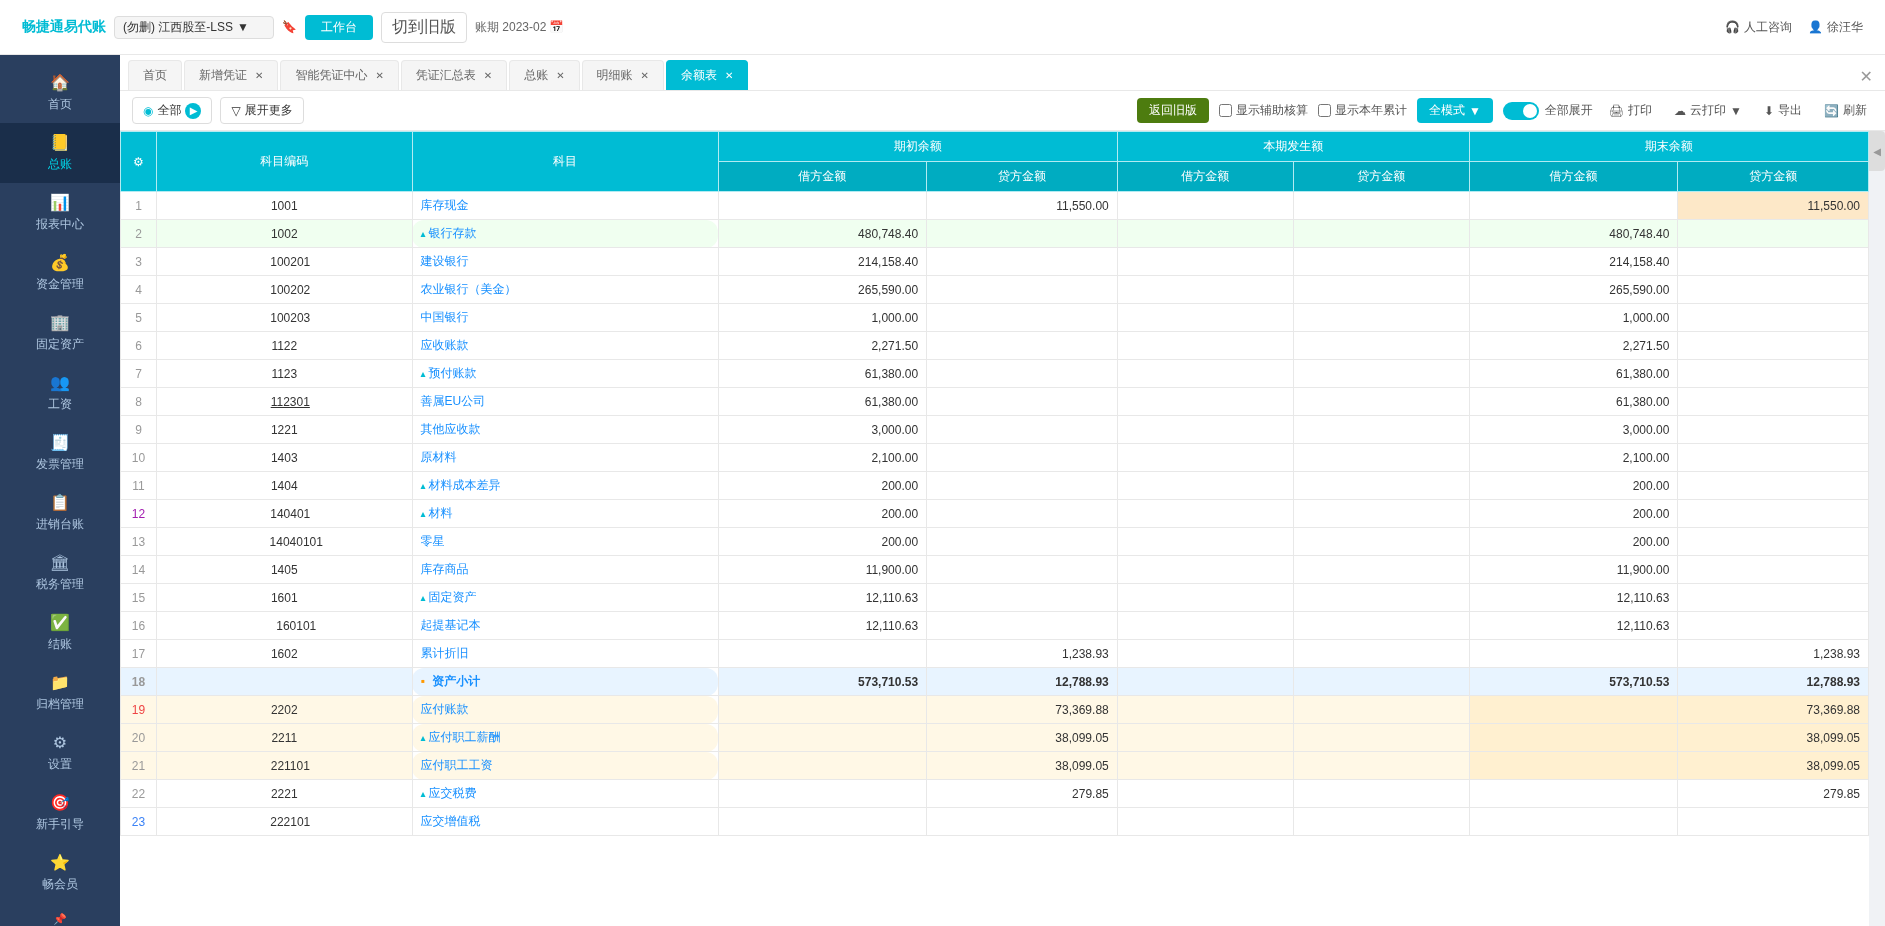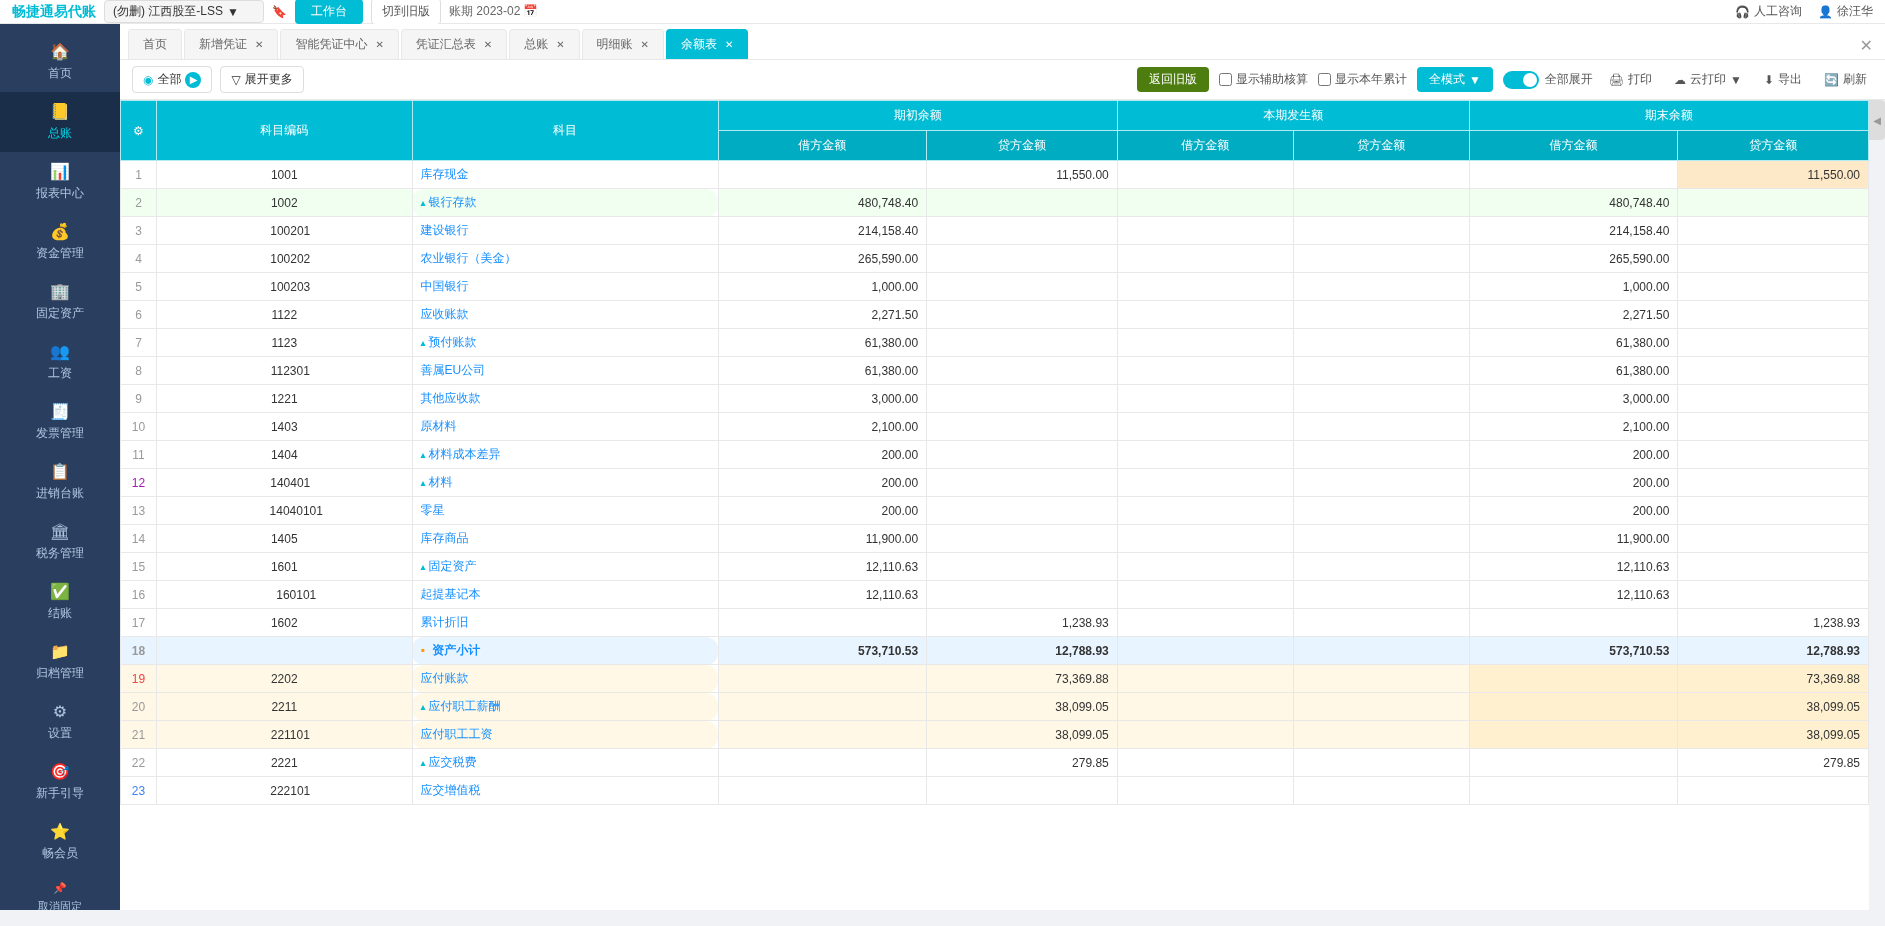--- a/index.html
+++ b/index.html
@@ -1,24 +1,24 @@
 <!DOCTYPE html>
 <html><head>
   <meta charset="utf-8">
   <style>
     * { box-sizing: border-box; margin: 0; padding: 0; }
     body { font-family: "Microsoft YaHei", "PingFang SC", sans-serif; font-size: 12px; background: #f0f2f5; color: #333; overflow: hidden; }
 
     
-    .top-bar { height: 24px; background: #fff; display: flex; align-items: center; padding: 0 12px; border-bottom: 1px solid #e8e8e8; gap: 8px; }
+    .top-bar { height: 55px; background: #fff; display: flex; align-items: center; padding: 0 22px; border-bottom: 1px solid #e8e8e8; gap: 8px; }
     .app-logo { color: #00bcd4; font-weight: bold; font-size: 14px; white-space: nowrap; }
     .company-selector { display: flex; align-items: center; gap: 4px; background: #f5f5f5; border: 1px solid #ddd; border-radius: 4px; padding: 2px 8px; cursor: pointer; min-width: 160px; }
     .company-selector span { font-size: 12px; color: #333; }
     .work-btn { background: #00bcd4; color: #fff; border: none; border-radius: 4px; padding: 4px 16px; cursor: pointer; font-size: 12px; }
-    .old-ver-btn { background: #fff; color: #555; border: 1px solid #ddd; border-radius: 4px; padding: 4px 10px; cursor: pointer; font-size: 12px; }
+    .old-ver-btn { background: #fff; color: #555; border: 1px solid #ddd; border-radius: 4px; padding: 4px 10px; cursor: pointer; font-size: 16px; }
     .period-text { font-size: 12px; color: #666; }
     .top-bar-right { margin-left: auto; display: flex; align-items: center; gap: 16px; font-size: 12px; color: #555; }
     .user-service { display: flex; align-items: center; gap: 4px; cursor: pointer; }
     .user-name { display: flex; align-items: center; gap: 4px; cursor: pointer; }
 
     
     .main-layout { display: flex; height: calc(100vh - 40px); }
 
     
     .sidebar { width: 120px; background: #2a3f5f; display: flex; flex-direction: column; align-items: center; padding-top: 8px; flex-shrink: 0; }
@@ -366,21 +366,21 @@
     </td>
     <td class="num-col">61,380.00</td>
     <td class="num-col"></td>
     <td class="num-col"></td>
     <td class="num-col"></td>
     <td class="num-col" style="">61,380.00</td>
     <td class="num-col" style=""></td>
   </tr>
               <tr>
     <td style="text-align:center;color:#999;">8</td>
-    <td style="padding-left:20px;">112301</td>
+    <td style="padding-left:20px;text-decoration:underline;">112301</td>
     <td class="name-col">
       
       
       <a class="link-text">善属EU公司</a>
     </td>
     <td class="num-col">61,380.00</td>
     <td class="num-col"></td>
     <td class="num-col"></td>
     <td class="num-col"></td>
     <td class="num-col" style="">61,380.00</td>

